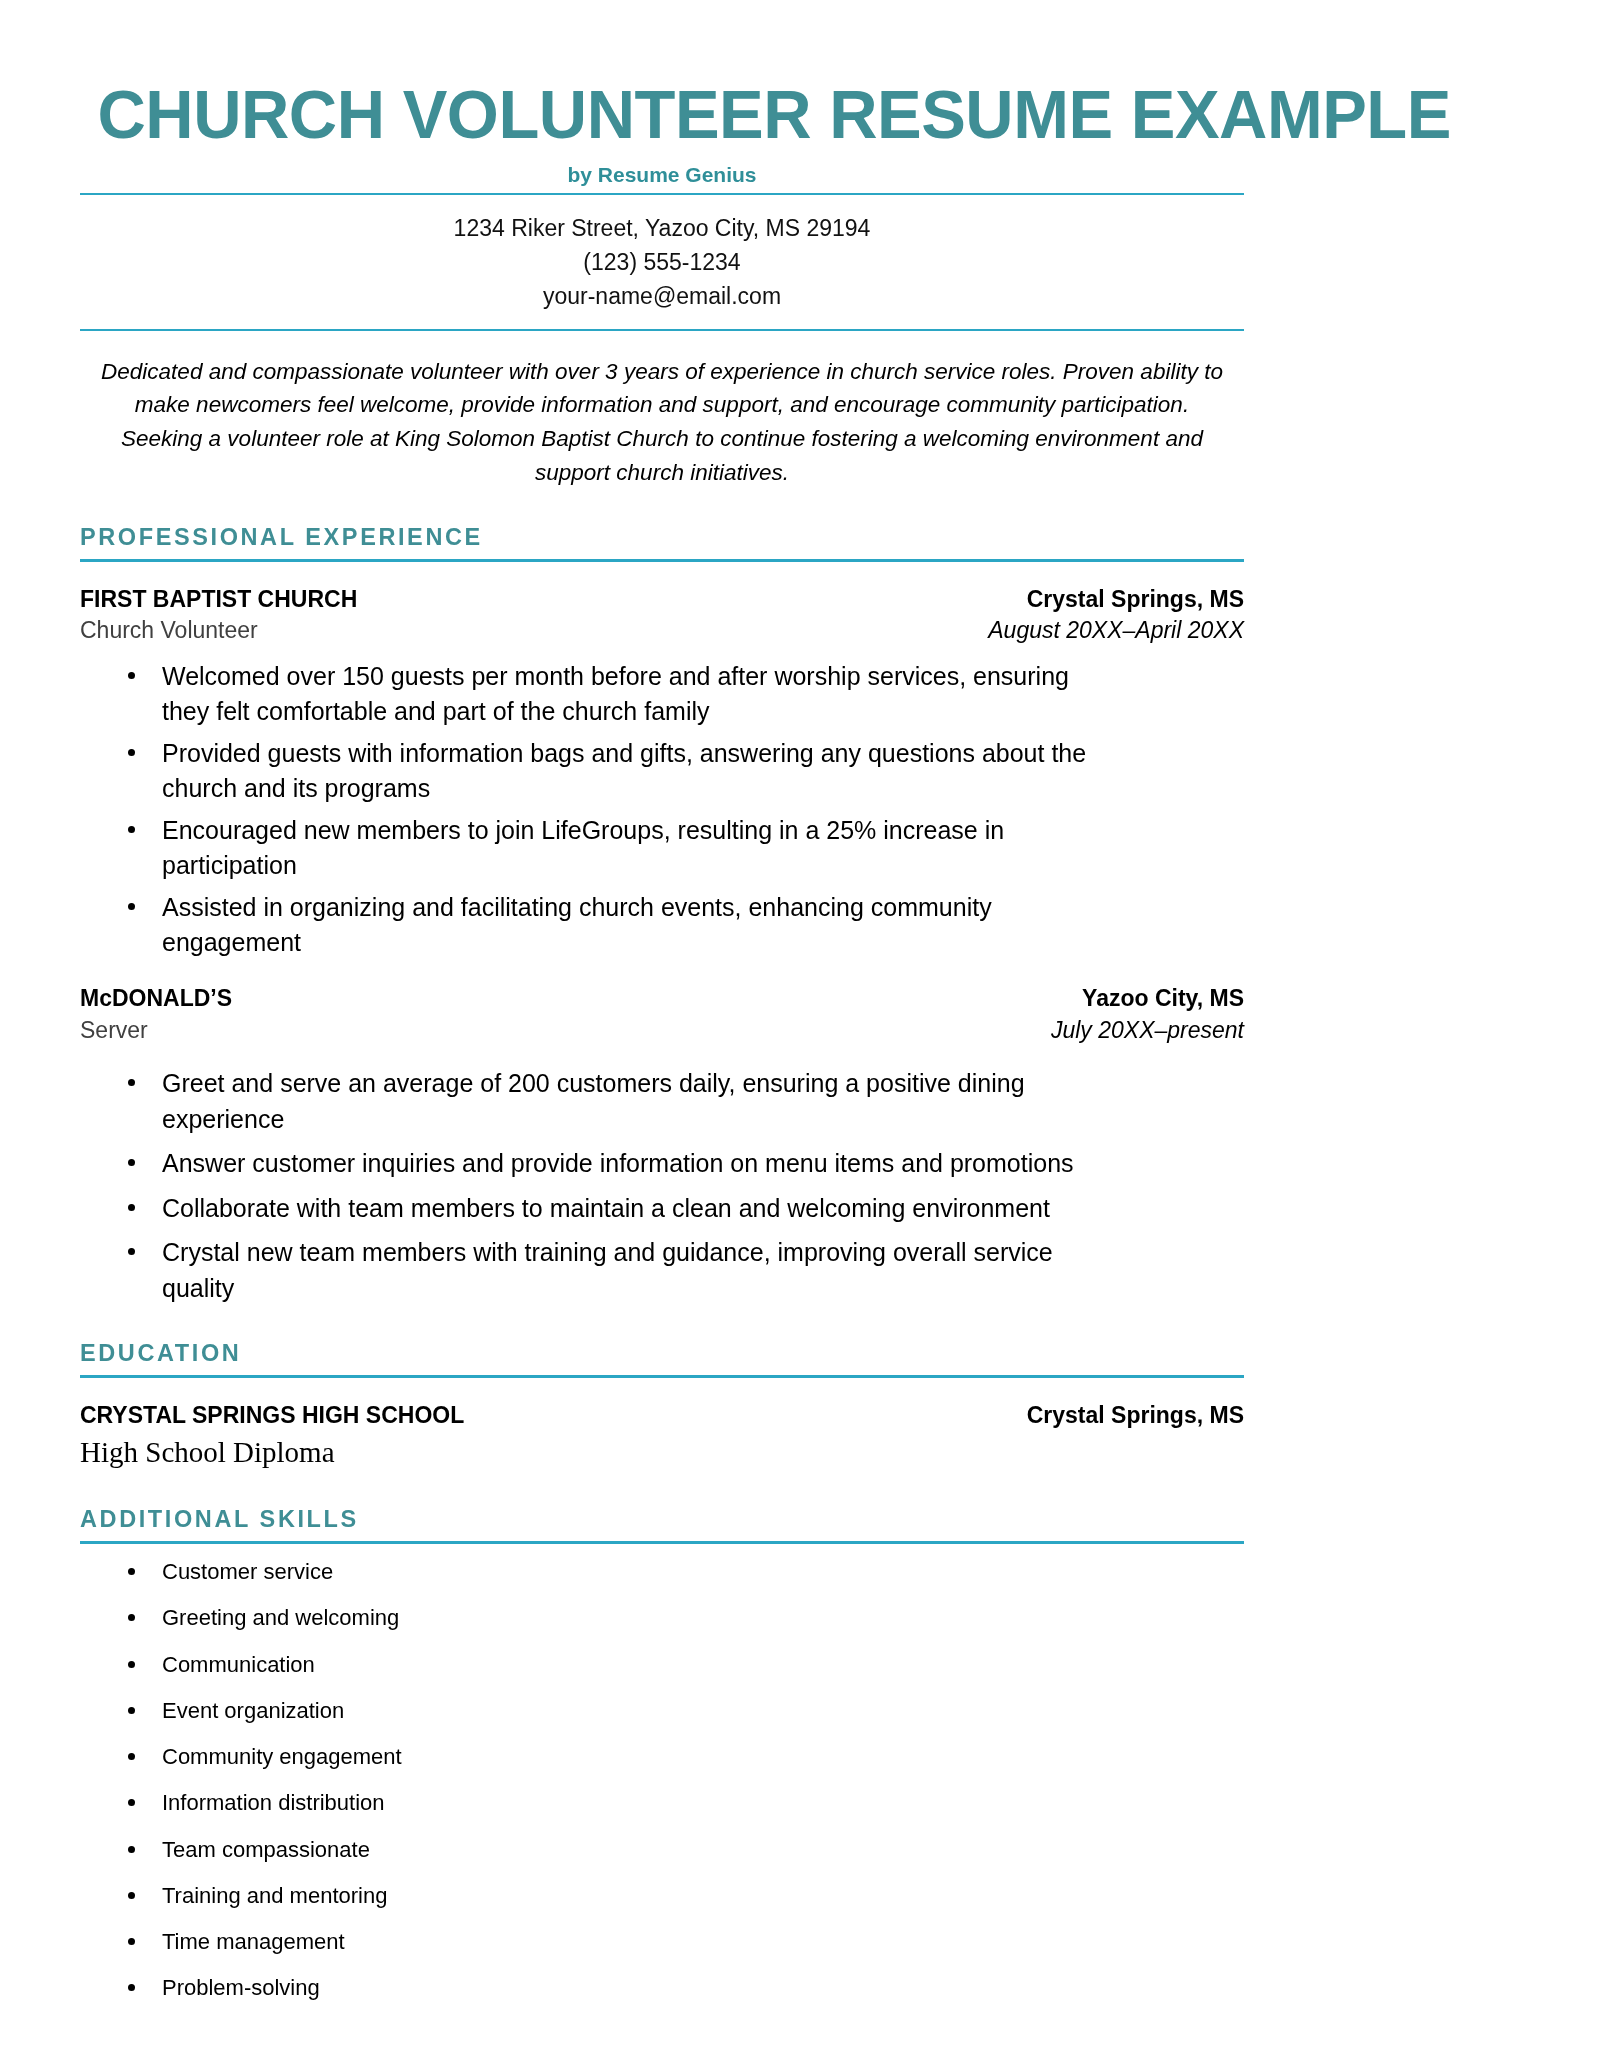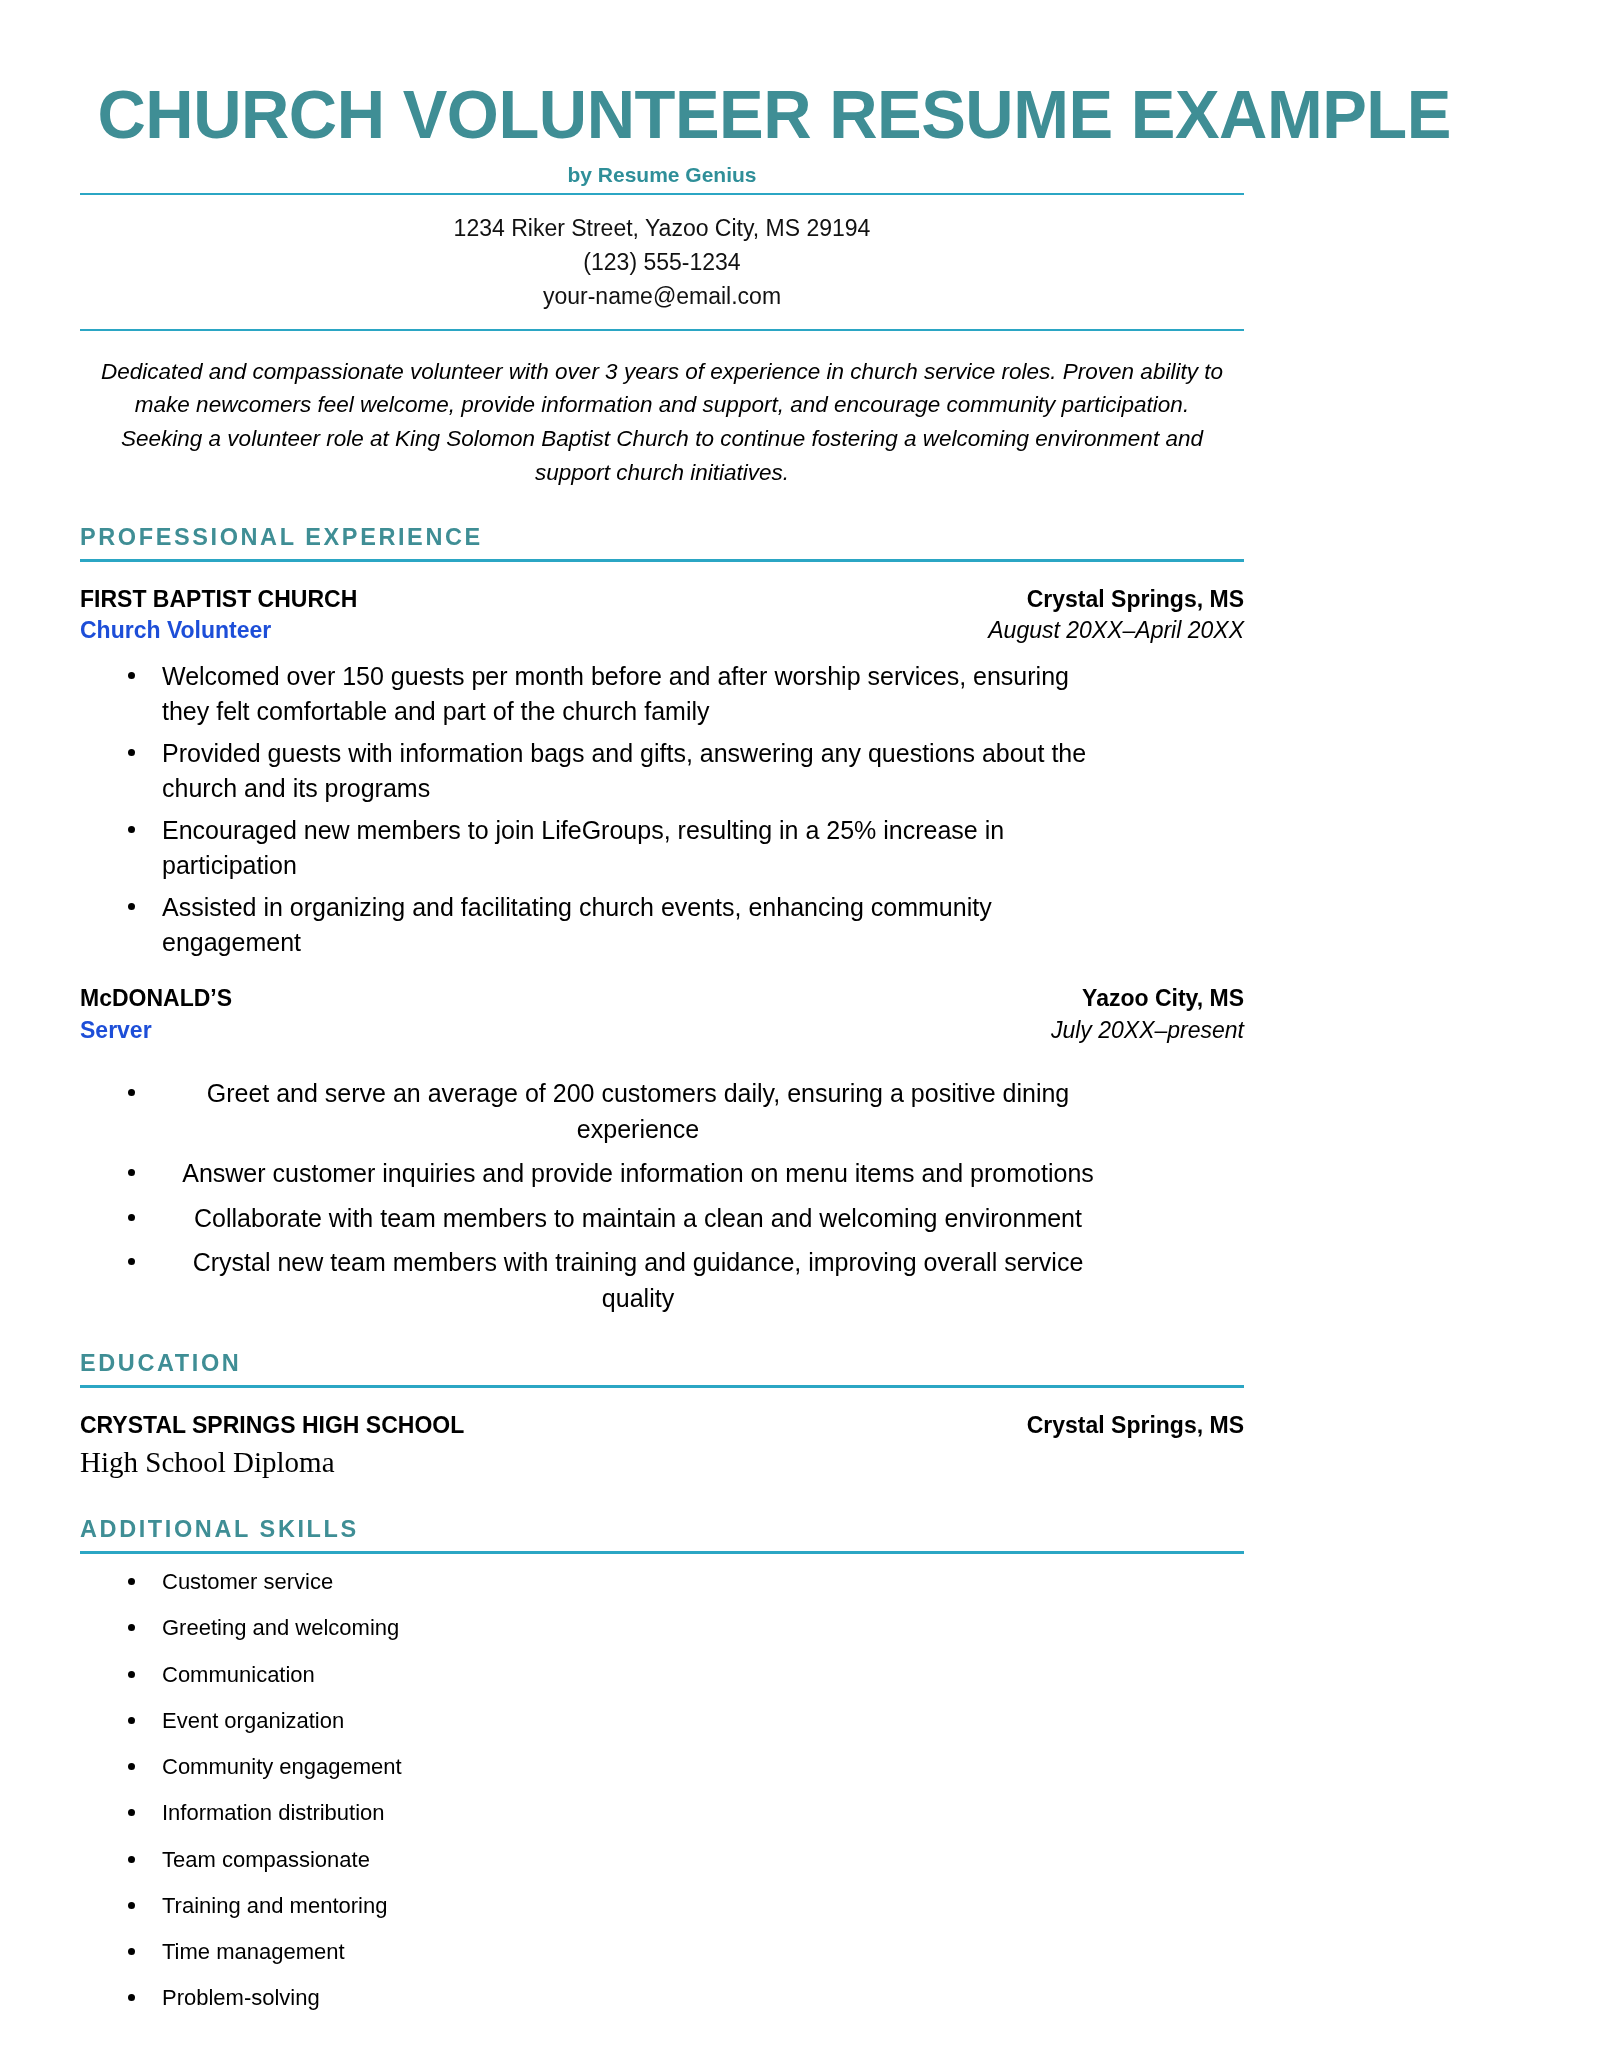--- a/index.html
+++ b/index.html
@@ -105,22 +105,21 @@
     color: #000;
   }
   .entry-loc {
     font-size: 23px;
     font-weight: 700;
     color: #000;
     text-align: right;
   }
   .entry-role {
     font-size: 23px;
-    color: #1d4ed8;
-    font-weight: bold;
+    color: #404040;
   }
   .entry-date {
     font-size: 23px;
     font-style: italic;
     color: #000;
     text-align: right;
   }
 
   
   ul.bullets {
@@ -152,22 +151,21 @@
   }
   ul.skills-list li {
     padding-right: 0;
     font-size: 22px;
     margin-bottom: 15px;
   }
   ul.skills-list li::before {
     top: 12px;
   }
   .entry.job-second ul.bullets {
-    margin-top: 30px;
-    text-align: center;
+    margin-top: 20px;
   }
   .edu-detail {
     font-size: 29px;
     line-height: 1.38;
     font-family: Liberation Serif, serif;
   }
 </style>
 </head>
 <body>
 

